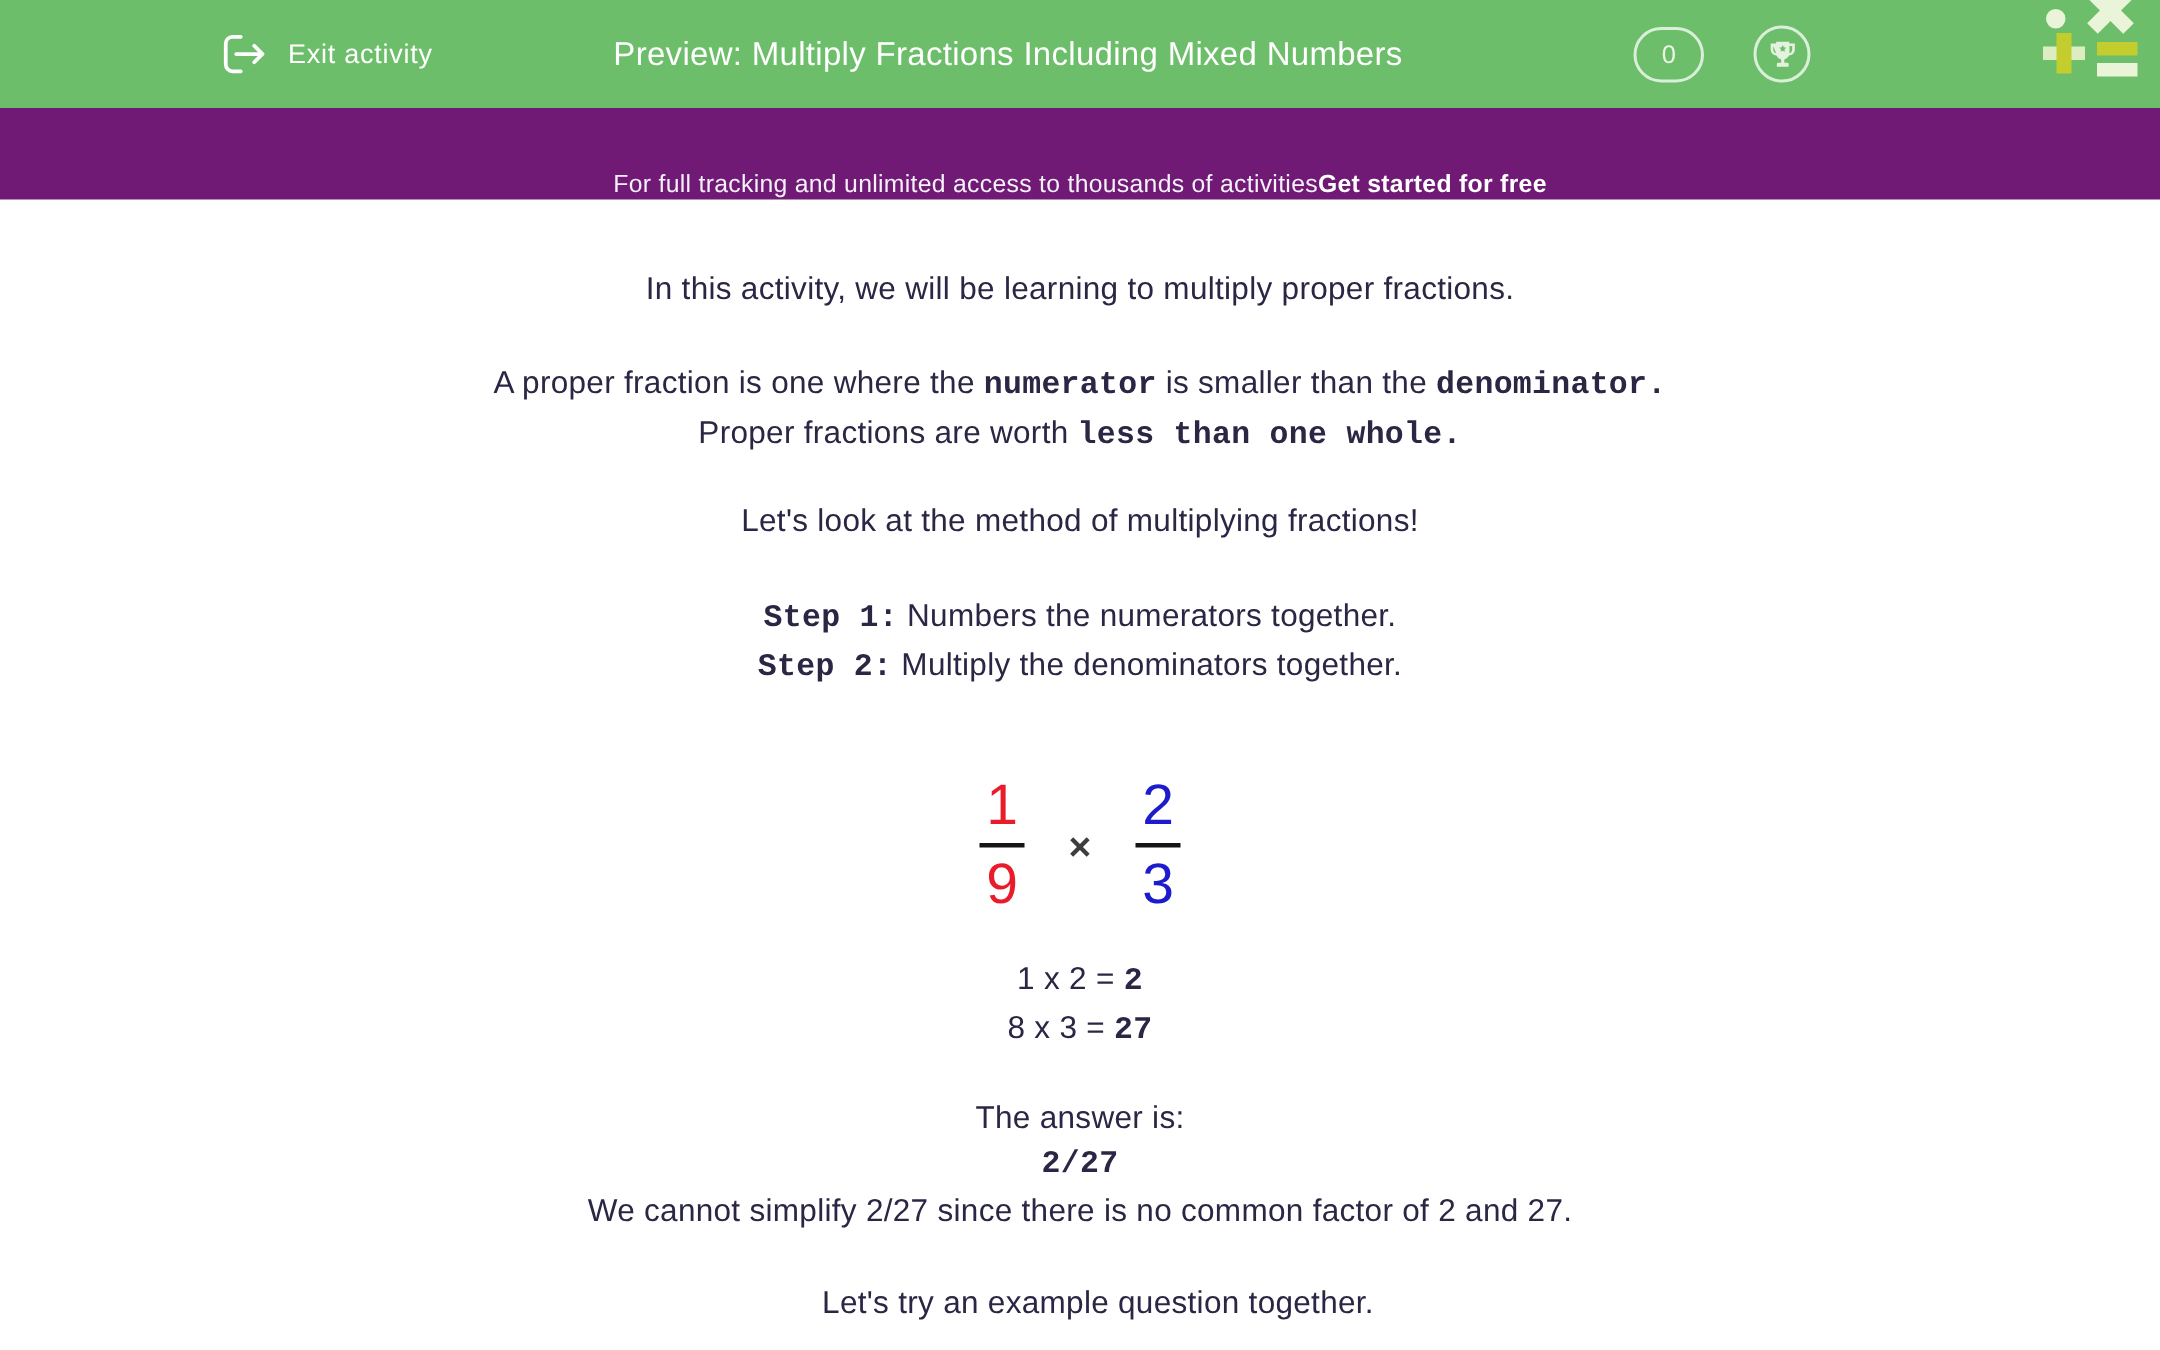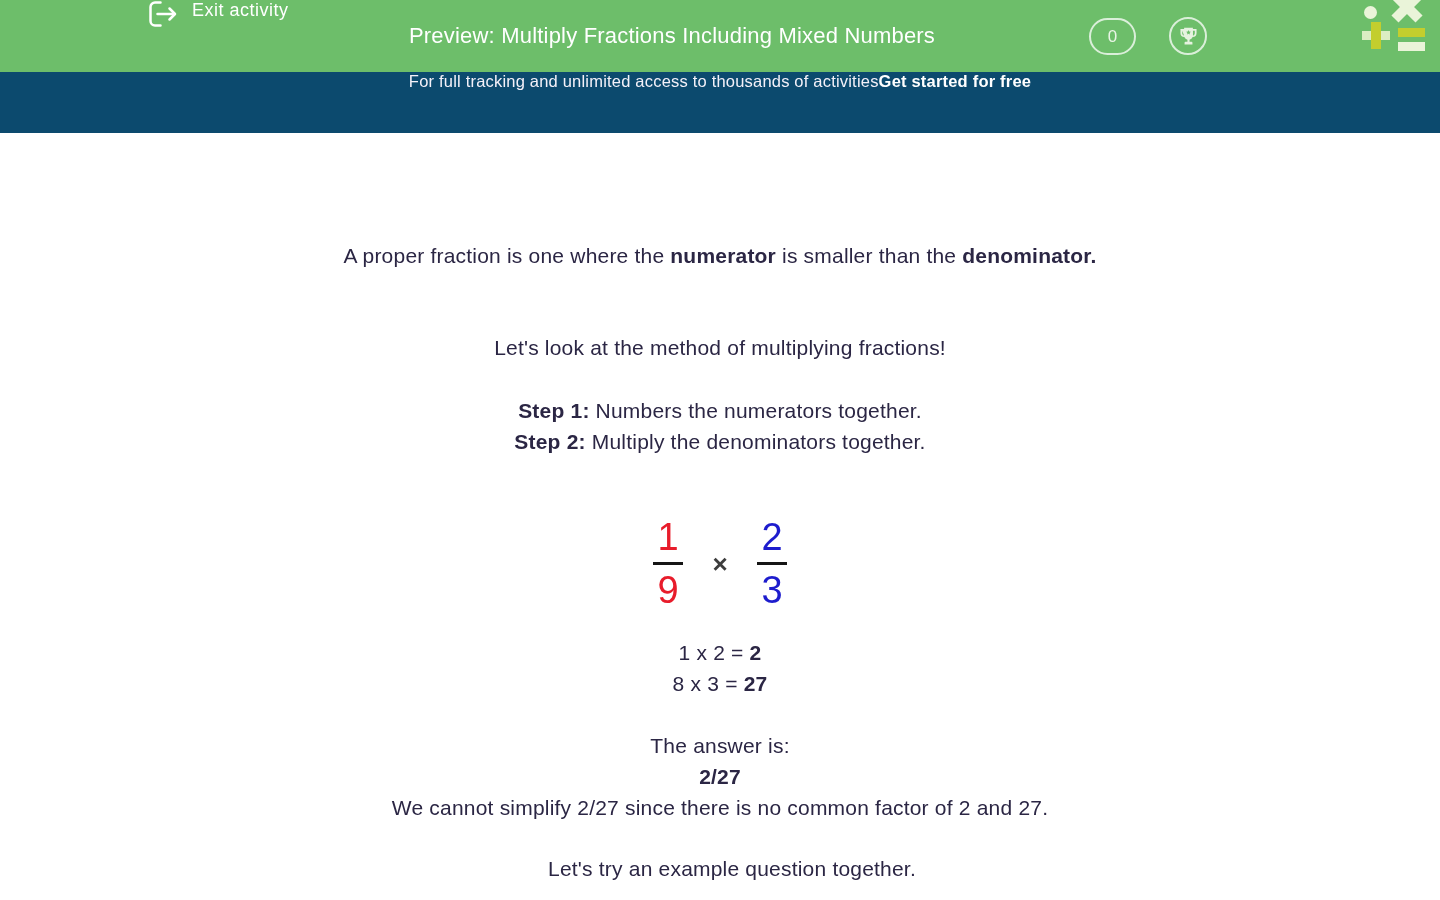--- a/index.html
+++ b/index.html
@@ -13,21 +13,21 @@
   }
 
   
   .app-header {
     position: absolute; top: 0; left: 0;
     width: 1440px; height: 72px;
     background: #6dbe6a;
   }
   .exit-btn {
     position: absolute; left: 148px; top: 0; height: 72px;
-    display: flex; gap: 12px;
+    display: flex; align-items: center; gap: 12px;
     background: none; border: none; cursor: pointer;
     color: #ffffff; font-size: 18px; letter-spacing: 0.5px;
     font-family: "Liberation Sans", sans-serif;
   }
   .app-title {
     position: absolute; left: 672px; top: 36px;
     transform: translate(-50%, -50%);
     color: #ffffff; font-size: 22px; font-weight: 400;
     letter-spacing: 0.2px; white-space: nowrap;
   }
@@ -65,39 +65,39 @@
   .logo-plus .h { position: absolute; left: 0; top: 9px; width: 28px; height: 9px; background: #dcedc2; }
   .logo-plus .v { position: absolute; left: 9px; top: 0; width: 10px; height: 27px; background: #c3ce2e; }
   .logo-equals { position: absolute; left: 44px; top: 28px; width: 27px; height: 23px; }
   .logo-equals .bar-top { position: absolute; left: 0; top: 0; width: 27px; height: 9px; background: #c3ce2e; }
   .logo-equals .bar-bottom { position: absolute; left: 0; top: 14px; width: 27px; height: 9px; background: #eaf4d9; }
 
   
   .promo-banner {
     position: absolute; top: 72px; left: 0;
     width: 1440px; height: 61px;
-    background: #0c4a6e;
-    display: flex; align-items: flex-start; justify-content: center;
+    background: #701a75;
+    display: flex; align-items: flex-end; justify-content: center;
     color: #f4f1f9; font-size: 16.5px; letter-spacing: 0.2px;
   }
   .promo-banner .cta { font-weight: 700; color: #ffffff; cursor: pointer; }
 
   
   .content { position: absolute; top: 133px; left: 0; width: 1440px; height: 767px; }
   .tline {
     position: absolute; left: 0; width: 1440px;
     text-align: center; font-size: 21px; line-height: 26px;
     letter-spacing: 0.2px; color: #2b2644;
   }
   .tblock {
     position: absolute; left: 0; width: 1440px;
     text-align: center; font-size: 21px; line-height: 31px;
     letter-spacing: 0.2px; color: #2b2644;
   }
-  .bold { font-weight: 700; }
+  .bold { font-weight: 700; font-family: Liberation Mono, monospace; }
 
   .intro-text   { top: 47px; }
   .definition   { top: 107px; }
   .method-head  { top: 202px; }
   .steps-list   { top: 262px; }
   .calc-lines   { top: 504px; }
   .answer-block { top: 597px; }
   .outro-text   { top: 723px; padding-left: 24px; }
 
   
@@ -161,24 +161,28 @@
   </div>
 </header>
 
 <div class="promo-banner">
   <span>For full tracking and unlimited access to thousands of activities </span>
   <span class="cta">Get started for free</span>
 </div>
 
 <main class="content">
 
+  <div class="tline intro-text">In this activity, we will be learning to multiply proper fractions.</div>
 
   <div class="tblock definition">
     <div>
       <span>A proper fraction is one where the </span><span class="bold">numerator</span><span> is smaller than the </span><span class="bold">denominator.</span>
+    </div>
+    <div>
+      <span>Proper fractions are worth </span><span class="bold">less than one whole.</span>
     </div>
   </div>
 
   <div class="tline method-head">Let's look at the method of multiplying fractions!</div>
 
   <div class="tblock steps-list">
     <div>
       <span class="bold">Step 1:</span><span> Numbers the numerators together.</span>
     </div>
     <div>

